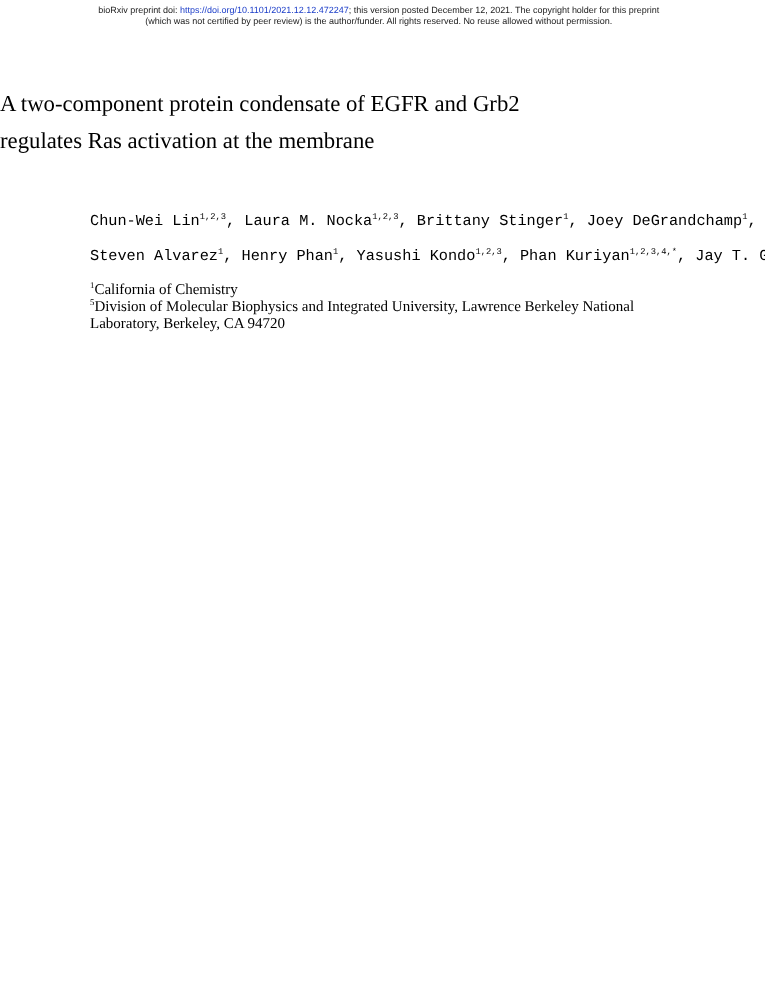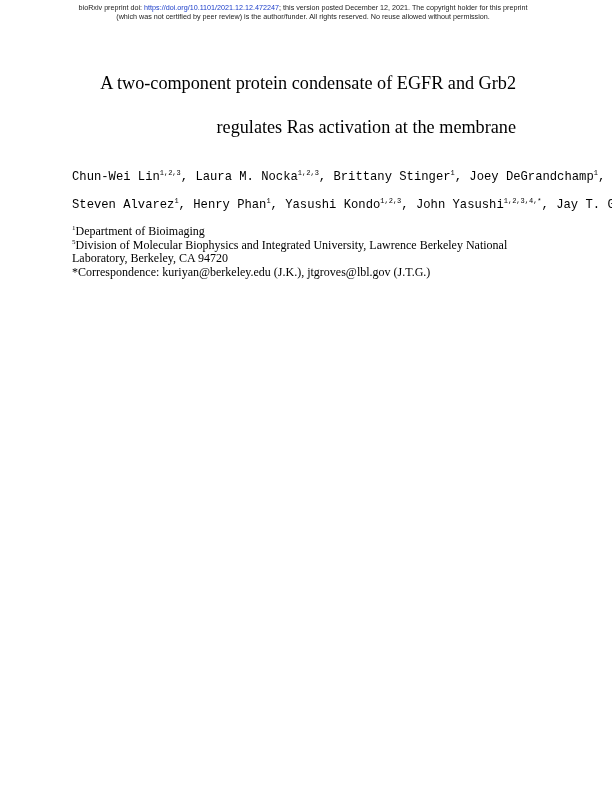--- a/index.html
+++ b/index.html
@@ -1,23 +1,23 @@
 <!DOCTYPE html>
 <html><head>
 <meta charset="utf-8">
 <style>
   html, body { margin: 0; padding: 0; background: #ffffff; }
   body { width: 612px; height: 792px; position: relative; overflow: hidden; color: #000; }
   .header { position: absolute; top: 4px; left: 0; width: 606px; text-align: center;
     font-family: "Liberation Sans", sans-serif; font-size: 7.2px; line-height: 8.6px; color: #222; }
   .header a { color: #1a3cc8; text-decoration: none; }
   .serif { font-family: "Liberation Serif", serif; }
-  .title { position: absolute; left: 0; width: 516px; text-align: right; font-size: 18.2px; }
+  .title { position: absolute; left: 0; width: 516px; text-align: left; font-size: 18.2px; }
   .t1 { top: 73px; }
-  .t2 { top: 117px; }
+  .t2 { top: 102px; }
   .authors { position: absolute; left: 72px; font-size: 12.2px; white-space: nowrap; font-family: Liberation Mono, monospace; }
   .a1 { top: 170px; }
   .a2 { top: 198px; }
   sup { font-size: 7px; vertical-align: 5px; line-height: 0; }
   .affils { position: absolute; left: 72px; top: 225px; font-size: 12px; line-height: 13.6px; }
   .affils div { white-space: nowrap; }
 </style>
 </head>
 <body>
 
@@ -26,21 +26,20 @@
   <div>(which was not certified by peer review) is the author/funder. All rights reserved. No reuse allowed without permission.</div>
 </div>
 
 <div class="title t1 serif">A two-component protein condensate of EGFR and Grb2</div>
 <div class="title t2 serif">regulates Ras activation at the membrane</div>
 
 <div class="authors a1 serif">
   <span><span>Chun-Wei Lin</span><sup>1,2,3</sup><span>, </span></span><span><span>Laura M. Nocka</span><sup>1,2,3</sup><span>, </span></span><span><span>Brittany Stinger</span><sup>1</sup><span>, </span></span><span><span>Joey DeGrandchamp</span><sup>1</sup><span>, </span></span><span><span>Nugent Lew</span><sup>1</sup><span>,</span></span>
 </div>
 <div class="authors a2 serif">
-  <span><span>Steven Alvarez</span><sup>1</sup><span>, </span></span><span><span>Henry Phan</span><sup>1</sup><span>, </span></span><span><span>Yasushi Kondo</span><sup>1,2,3</sup><span>, </span></span><span><span>John Yasushi</span><sup>1,2,3,4,*</sup><span>, </span></span><span><span>Jay T. Groves</span><sup>1,3,5,*</sup><span></span></span>
+  <span><span>Steven Alvarez</span><sup>1</sup><span>, </span></span><span><span>Henry Phan</span><sup>1</sup><span>, </span></span><span><span>Yasushi Kondo</span><sup>1,2,3</sup><span>, </span></span><span><span>Phan Kuriyan</span><sup>1,2,3,4,*</sup><span>, </span></span><span><span>Jay T. Groves</span><sup>1,3,5,*</sup><span></span></span>
 </div>
 
 <div class="affils serif">
-  <div><sup>1</sup><span>Department of Bioimaging</span></div>
+  <div><sup>1</sup><span>California of Chemistry</span></div>
   <div><sup>5</sup><span>Division of Molecular Biophysics and Integrated University, Lawrence Berkeley National</span></div>
   <div><span>Laboratory, Berkeley, CA 94720</span></div>
-  <div><span>*Correspondence: kuriyan@berkeley.edu (J.K.), jtgroves@lbl.gov (J.T.G.)</span></div>
 </div>
 
 </body></html>

